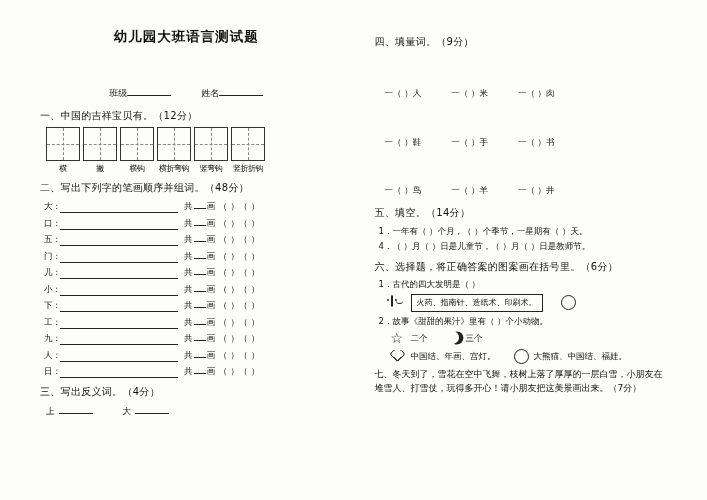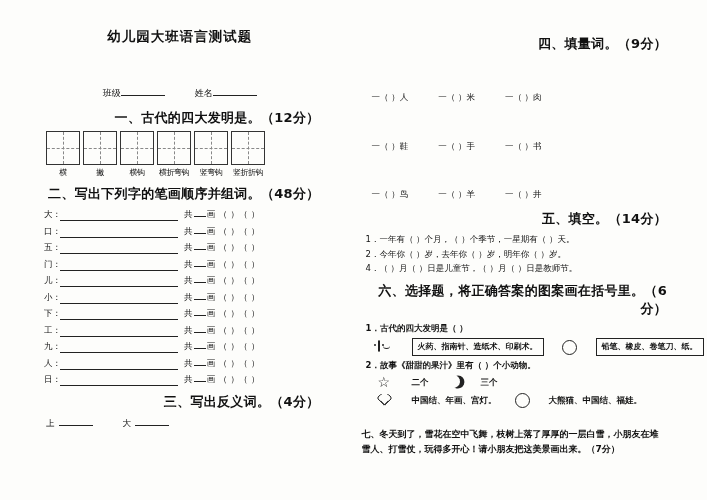--- a/index.html
+++ b/index.html
@@ -46,25 +46,24 @@
   }
   .idline span{white-space:nowrap;}
   .rule{
     display:inline-block;
     border-bottom:1px solid #222;
     width:44px;
     height:9px;
   }
 
   .sec{
-    font-size:13px;
-    font-weight:bold;
+    font-size:10px;
+    font-weight:normal;
     margin:7px 0 4px 0;
     letter-spacing:0.3px;
-    text-align:right;
   }
 
   
   .boxrow{
     display:flex;
     gap:3px;
     margin:3px 0 2px 6px;
   }
   .mzg{
     width:34px;height:34px;
@@ -151,31 +150,31 @@
     margin-top:33px;
   }
 
   .fillin{
     font-size:8.5px;
     line-height:1.7;
     margin:3px 0 0 4px;
   }
 
   
-  .choice{font-size:8.5px;margin:3px 0 0 4px;line-height:1.5;font-weight:bold;}
+  .choice{font-size:8.5px;margin:3px 0 0 4px;line-height:1.5;}
   .optrow{
     display:flex;
     align-items:center;
     gap:18px;
     margin:3px 0 3px 12px;
   }
   .opt{
     display:flex;
     align-items:center;
-    gap:19px;
+    gap:5px;
     white-space:nowrap;
   }
   .gly{
     width:15px;height:15px;
     display:inline-block;
     position:relative;
   }
   .face{
     width:15px;height:12px;
     border:1px solid #222;
@@ -220,38 +219,38 @@
     border:1px solid #222;
     display:inline-block;
     padding:2px 5px;
     font-size:8px;
     white-space:nowrap;
   }
 
   .last{
     font-size:9px;
     line-height:1.65;
-    margin-top:19px;
-    font-weight:bold;
+    margin-top:3px;
+    font-weight:normal;
   }
 </style>
 </head>
 <body>
 
 <div id="sheet">
   <div class="cols">
 
     <div class="col colL">
       <div class="title">幼儿园大班语言测试题</div>
       <div class="idline">
         <span><span>班级</span><span class="rule"></span></span>
         <span><span>姓名</span><span class="rule"></span></span>
       </div>
 
-      <div class="sec">一、古代的四大发明是。（12分）</div>
+      <div class="sec">一、中国的吉祥宝贝有。（12分）</div>
       <div class="boxrow">
         <div class="mzg"></div>
         <div class="mzg"></div>
         <div class="mzg"></div>
         <div class="mzg"></div>
         <div class="mzg"></div>
         <div class="mzg"></div>
       </div>
       <div class="boxlabels">
         <span>横</span>
@@ -344,35 +343,33 @@
         <div>
           <span class="it">一（  ）鸟</span>
           <span class="it">一（  ）羊</span>
           <span class="it">一（  ）井</span>
         </div>
       </div>
 
       <div class="sec">五、填空。（14分）</div>
       <div class="fillin">
         <div>1．一年有（   ）个月，（   ）个季节，一星期有（   ）天。</div>
-        <div>2．今年你（   ）岁，去年你（   ）岁，明年你（   ）岁。</div>
         <div>4．（   ）月（   ）日是儿童节，（   ）月（   ）日是教师节。</div>
       </div>
 
       <div class="sec">六、选择题，将正确答案的图案画在括号里。（6分）</div>
       <div class="choice">
         <div>1．古代的四大发明是（    ）</div>
         <div class="optrow">
           <div class="opt">
             <span class="gly"><span class="face"><span class="e1"></span><span class="e2"></span><span class="m"></span></span></span>
             <span class="boxtxt">火药、指南针、造纸术、印刷术。</span>
           </div>
           <div class="opt">
             <span class="gly"><span style="display:inline-block;width:13px;height:13px;border:1px solid #222;border-radius:50%;"></span></span>
-            <span class="boxtxt">铅笔、橡皮、卷笔刀、纸。</span>
           </div>
         </div>
 
         <div>2．故事《甜甜的果汁》里有（    ）个小动物。</div>
         <div class="optrow">
           <div class="opt">
             <span class="gly"><span class="star">☆</span></span>
             <span>二个</span>
           </div>
           <div class="opt">

